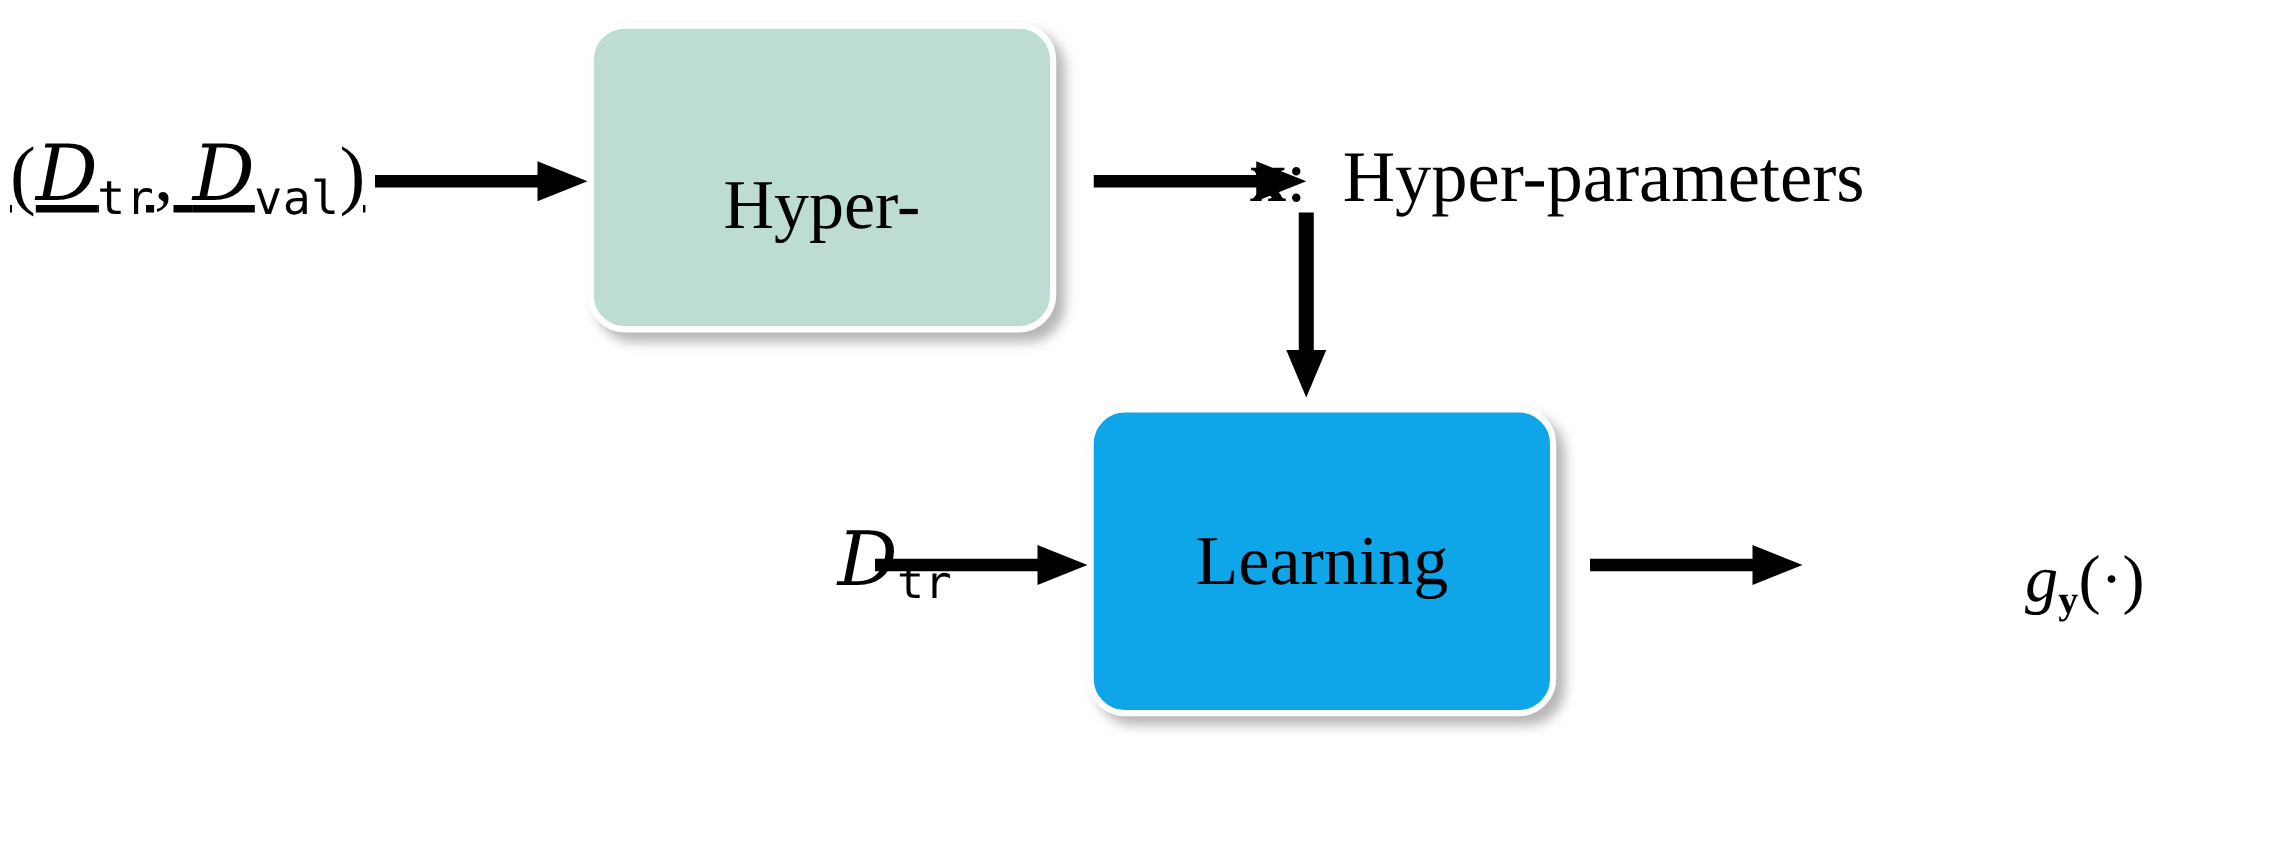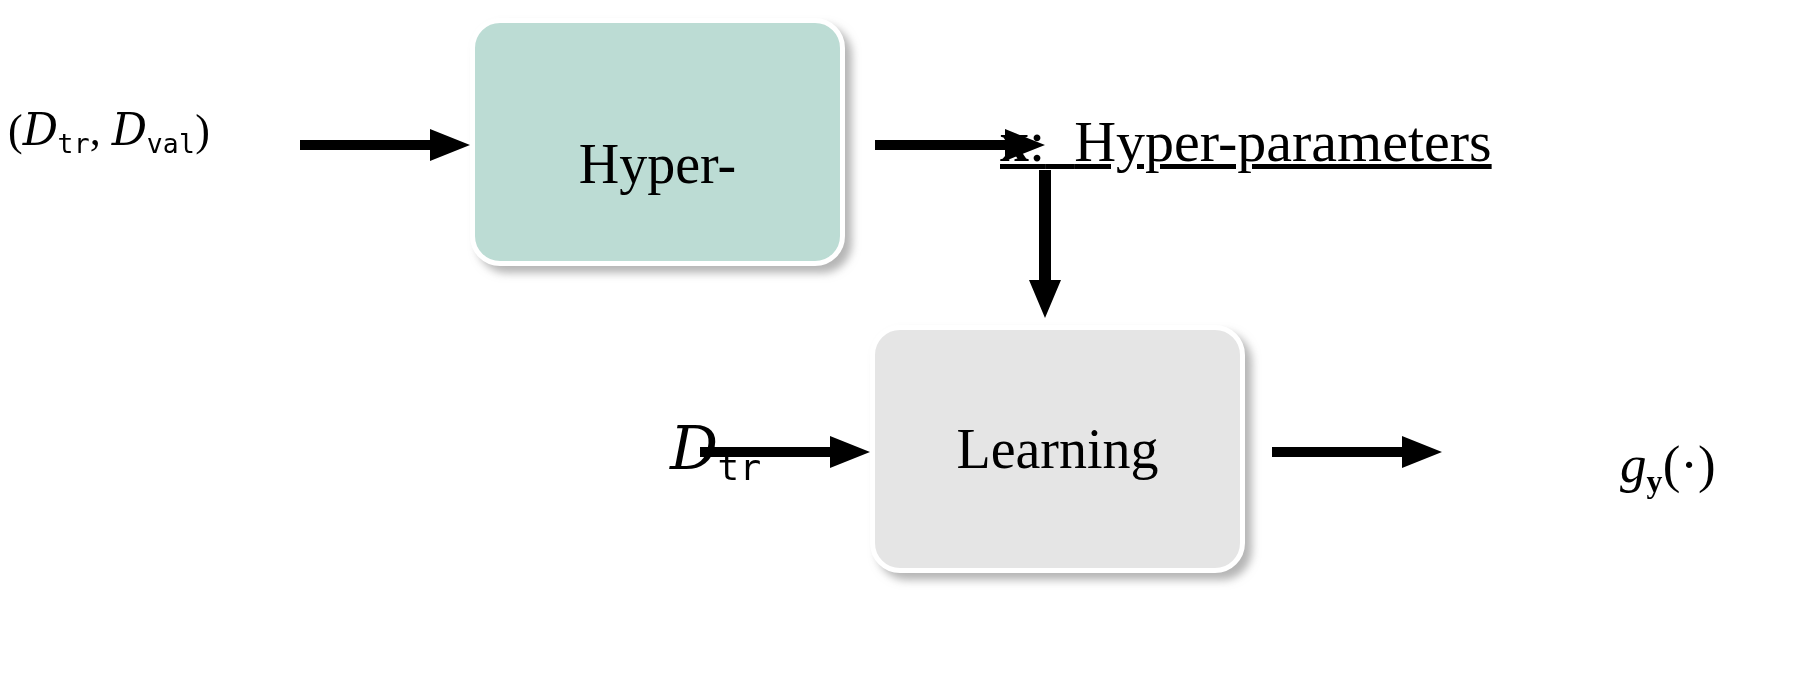--- a/index.html
+++ b/index.html
@@ -75,55 +75,55 @@
   .arrow {
     position: absolute;
     overflow: visible;
   }
 </style>
 </head>
 <body>
 
 <div id="canvas">
 
-  <div class="math" style="left:8px; top:108px; font-size:44px;">
+  <div class="math" style="left:8px; top:108px; font-size:62px;text-decoration:underline;">
     <span class="paren">(</span><span class="cal">D</span><span class="sub">tr</span><span class="paren">,</span>&nbsp;<span class="cal">D</span><span class="sub">val</span><span class="paren">)</span>
   </div>
 
   <svg class="arrow" style="left:300px; top:128px;" width="170" height="34" viewBox="0 0 170 34">
     <path d="M0 12 H130 V1 L170 17 L130 33 V22 H0 Z" fill="#000000"></path>
   </svg>
 
   <div class="node" style="left:470px; top:18px; width:375px; height:248px; background:#bcdcd4;">
     <div class="node-label" style="font-size:56px;margin-top:45px;">
       <div>Hyper-</div>
     </div>
   </div>
 
   <svg class="arrow" style="left:875px; top:128px;" width="170" height="34" viewBox="0 0 170 34">
     <path d="M0 12 H130 V1 L170 17 L130 33 V22 H0 Z" fill="#000000"></path>
   </svg>
 
-  <div class="math" style="left:1000px; top:113px; font-size:58px;text-decoration:underline;">
+  <div class="math" style="left:1000px; top:113px; font-size:58px;">
     <span class="bvec">x</span><span class="paren">:</span>&nbsp;&nbsp;<span class="paren">Hyper-parameters</span>
   </div>
 
   <svg class="arrow" style="left:1028px; top:170px;" width="34" height="148" viewBox="0 0 34 148">
     <path d="M11 0 H23 V110 H33 L17 148 L1 110 H11 Z" fill="#000000"></path>
   </svg>
 
   <div class="math" style="left:622px; top:418px; font-size:60px;margin-left:48px;">
     <span class="cal">D</span><span class="sub">tr</span>
   </div>
 
   <svg class="arrow" style="left:700px; top:435px;" width="170" height="34" viewBox="0 0 170 34">
     <path d="M0 12 H130 V1 L170 17 L130 33 V22 H0 Z" fill="#000000"></path>
   </svg>
 
-  <div class="node" style="left:870px; top:325px; width:375px; height:248px; background:#e5e5e5;">
+  <div class="node" style="left:870px; top:325px; width:375px; height:248px; background:#0ea5e9;">
     <div class="node-label" style="font-size:56px;">
       <div>Learning</div>
     </div>
   </div>
 
   <svg class="arrow" style="left:1272px; top:435px;" width="170" height="34" viewBox="0 0 170 34">
     <path d="M0 12 H130 V1 L170 17 L130 33 V22 H0 Z" fill="#000000"></path>
   </svg>
 
   <div class="math" style="left:1620px; top:438px; font-size:53px;">

